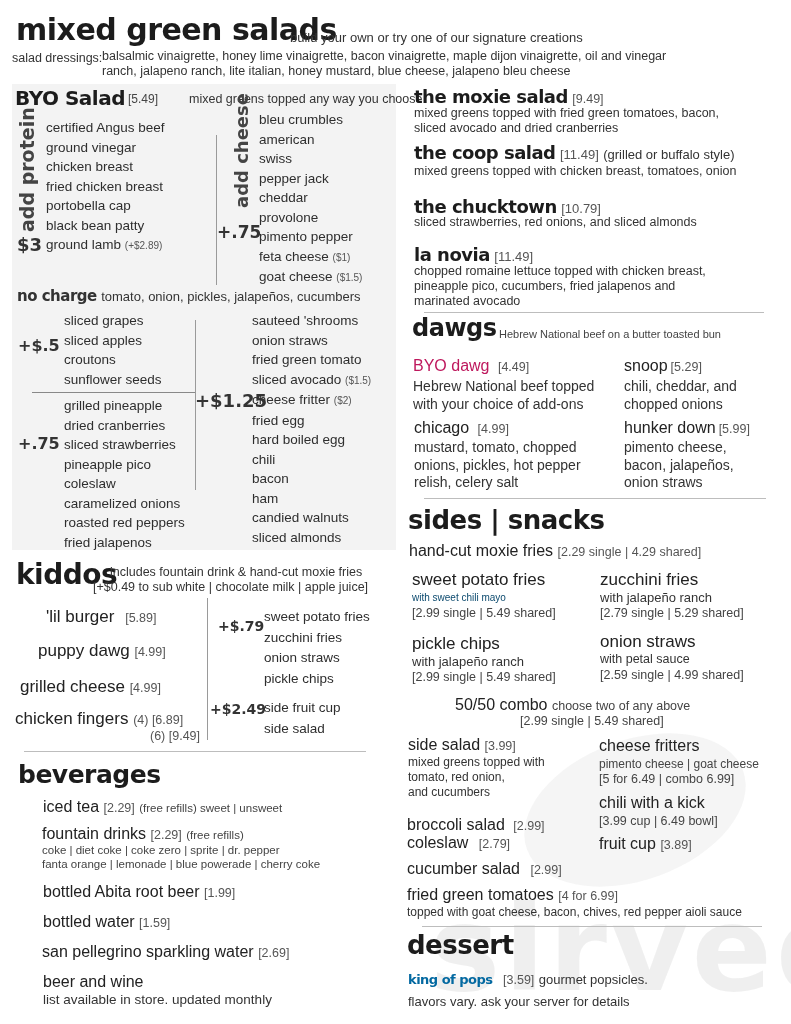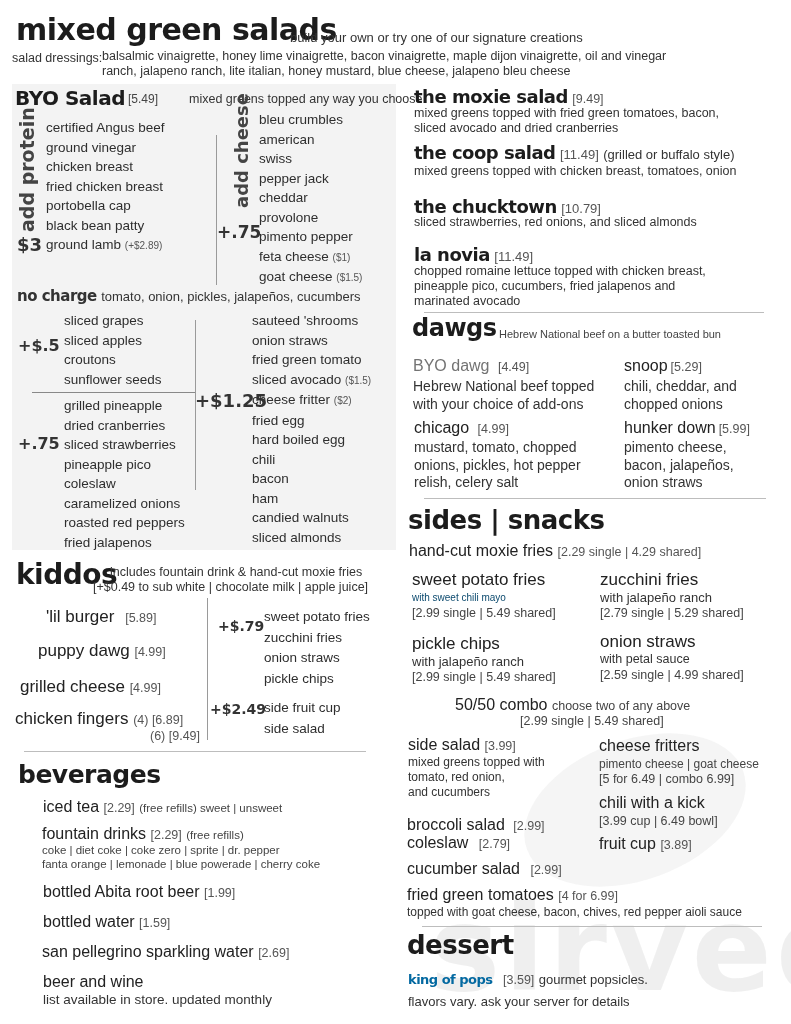--- a/index.html
+++ b/index.html
@@ -166,21 +166,21 @@
     <div>chopped romaine lettuce topped with chicken breast,</div>
     <div>pineapple pico, cucumbers, fried jalapenos and</div>
     <div>marinated avocado</div>
   </div>
 
 <div class="hline" style="left:424px;top:312px;width:340px;"></div>
 
 <div class="abs cond" style="left:412px;top:314px;font-size:24px;">dawgs</div>
 <div class="abs" style="left:499px;top:328px;font-size:11px;color:#444;">Hebrew National beef on a butter toasted bun</div>
 
-<div class="abs" style="left:413px;top:357px;"><span style="font-size:16px;color:#737373;">BYO dawg</span> <span class="price" style="font-size:12.5px;margin-left:4px;">[4.49]</span></div>
+<div class="abs" style="left:413px;top:357px;"><span style="font-size:16px;color:#be185d;">BYO dawg</span> <span class="price" style="font-size:12.5px;margin-left:4px;">[4.49]</span></div>
 <div class="abs" style="left:413px;top:377px;font-size:14px;color:#333;line-height:18px;">
     <div>Hebrew National beef topped</div>
     <div>with your choice of add-ons</div>
   </div>
 
 <div class="abs" style="left:624px;top:357px;"><span style="font-size:16px;color:#222;">snoop</span><span class="price" style="font-size:12.5px;margin-left:3px;">[5.29]</span></div>
 <div class="abs" style="left:624px;top:377px;font-size:14px;color:#333;line-height:18px;">
     <div>chili, cheddar, and</div>
     <div>chopped onions</div>
   </div>

